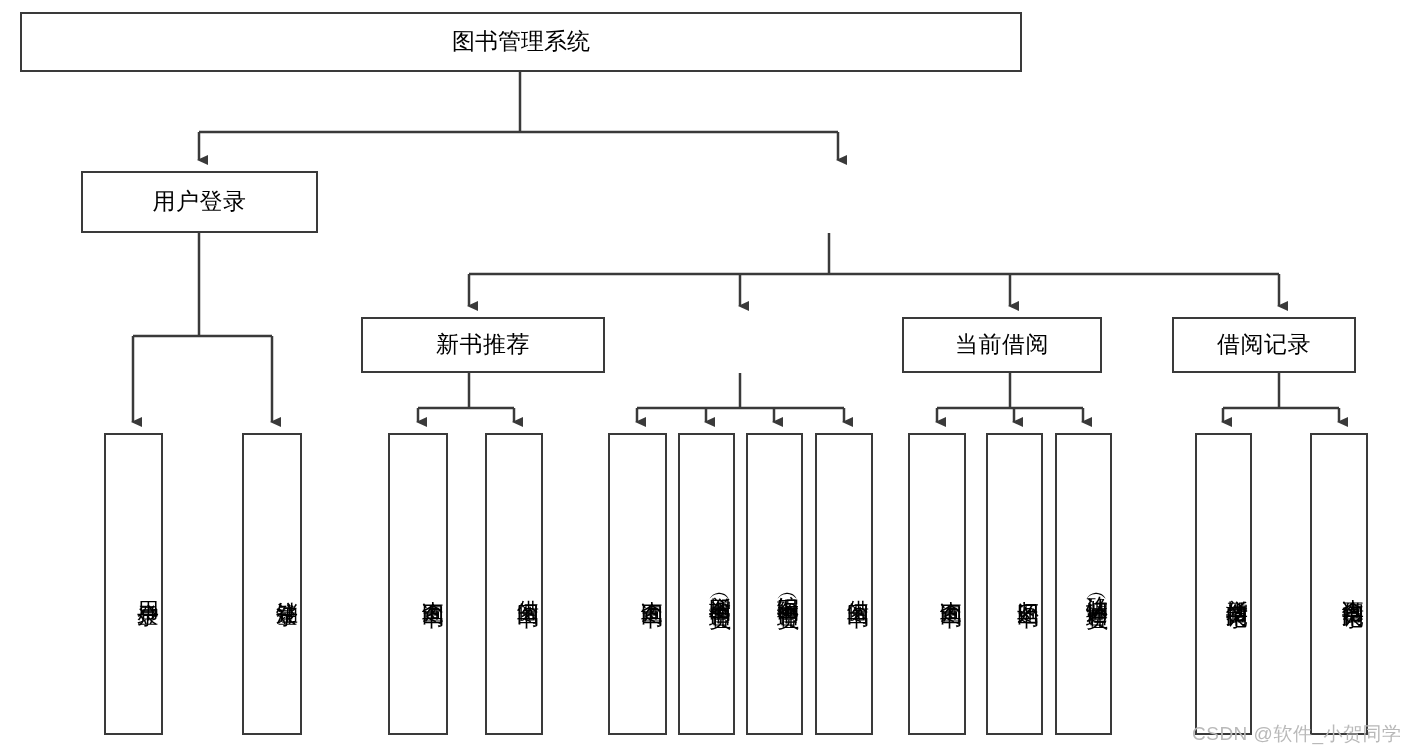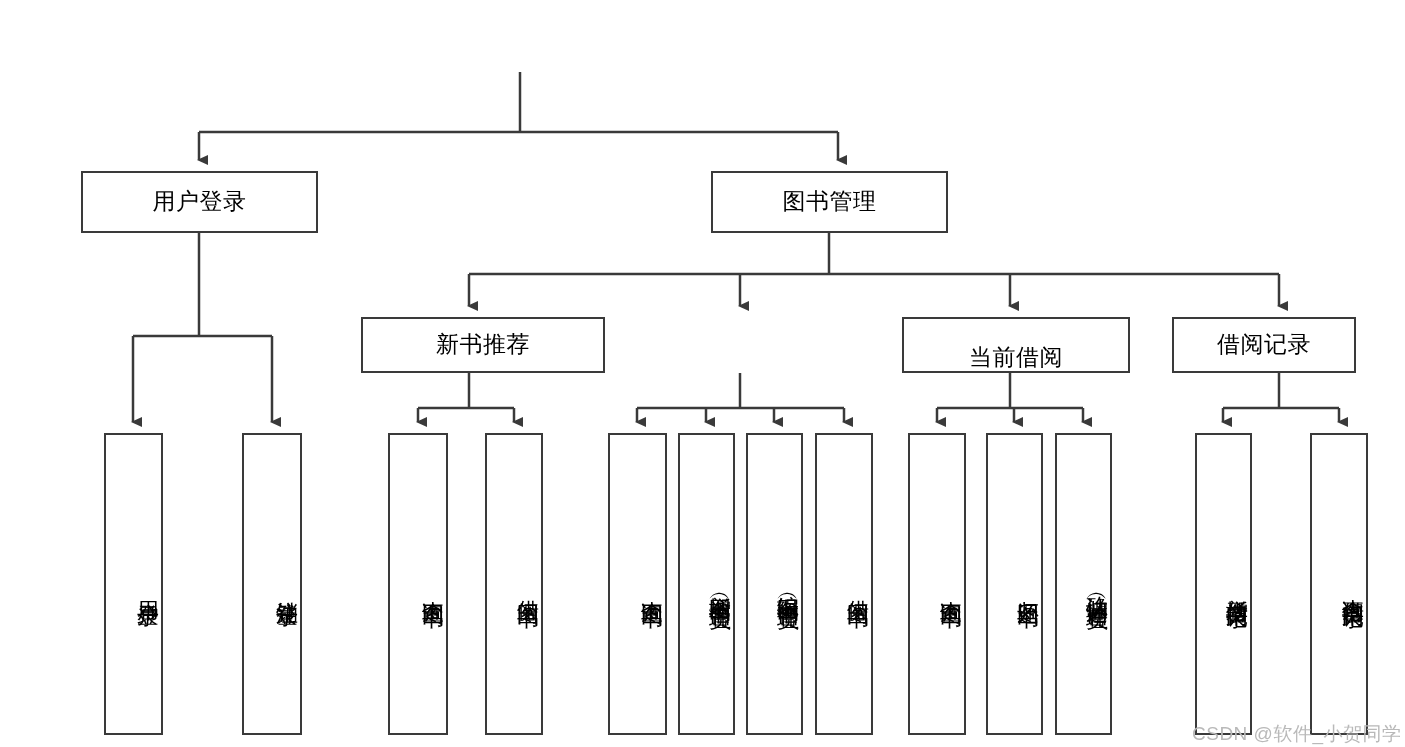--- a/index.html
+++ b/index.html
@@ -113,32 +113,32 @@
       <path d="M1014,408 L1014,422" marker-end="url(#arw)"></path>
       <path d="M1083,408 L1083,422" marker-end="url(#arw)"></path>
 
       <path d="M1279,373 L1279,408"></path>
       <path d="M1223,408 L1339,408"></path>
       <path d="M1223,408 L1223,422" marker-end="url(#arw)"></path>
       <path d="M1339,408 L1339,422" marker-end="url(#arw)"></path>
     </g>
   </svg>
 
+  <div class="node node-root" style="left:20px; top:12px; width:1002px; height:60px;">
+    <span>图书管理系统</span>
+  </div>
 
   <div class="node node-h" style="left:81px; top:171px; width:237px; height:62px;">
     <span>用户登录</span>
-  </div>
-  <div class="node node-h" style="left:711px; top:171px; width:237px; height:62px;">
-    <span>图书管理</span>
   </div>
 
   <div class="node node-h" style="left:361px; top:317px; width:244px; height:56px;align-items:center;">
     <span>新书推荐</span>
   </div>
-  <div class="node node-h" style="left:902px; top:317px; width:228px; height:56px;align-items:flex-end;">
+  <div class="node node-h" style="left:902px; top:317px; width:200px; height:56px;">
     <span>当前借阅</span>
   </div>
   <div class="node node-h" style="left:1172px; top:317px; width:184px; height:56px;">
     <span>借阅记录</span>
   </div>
 
   <div class="node node-v" style="left:104px; top:433px; width:59px; height:302px;">
     <span class="vtxt">用户登录</span>
   </div>
   <div class="node node-v" style="left:242px; top:433px; width:60px; height:302px;">

